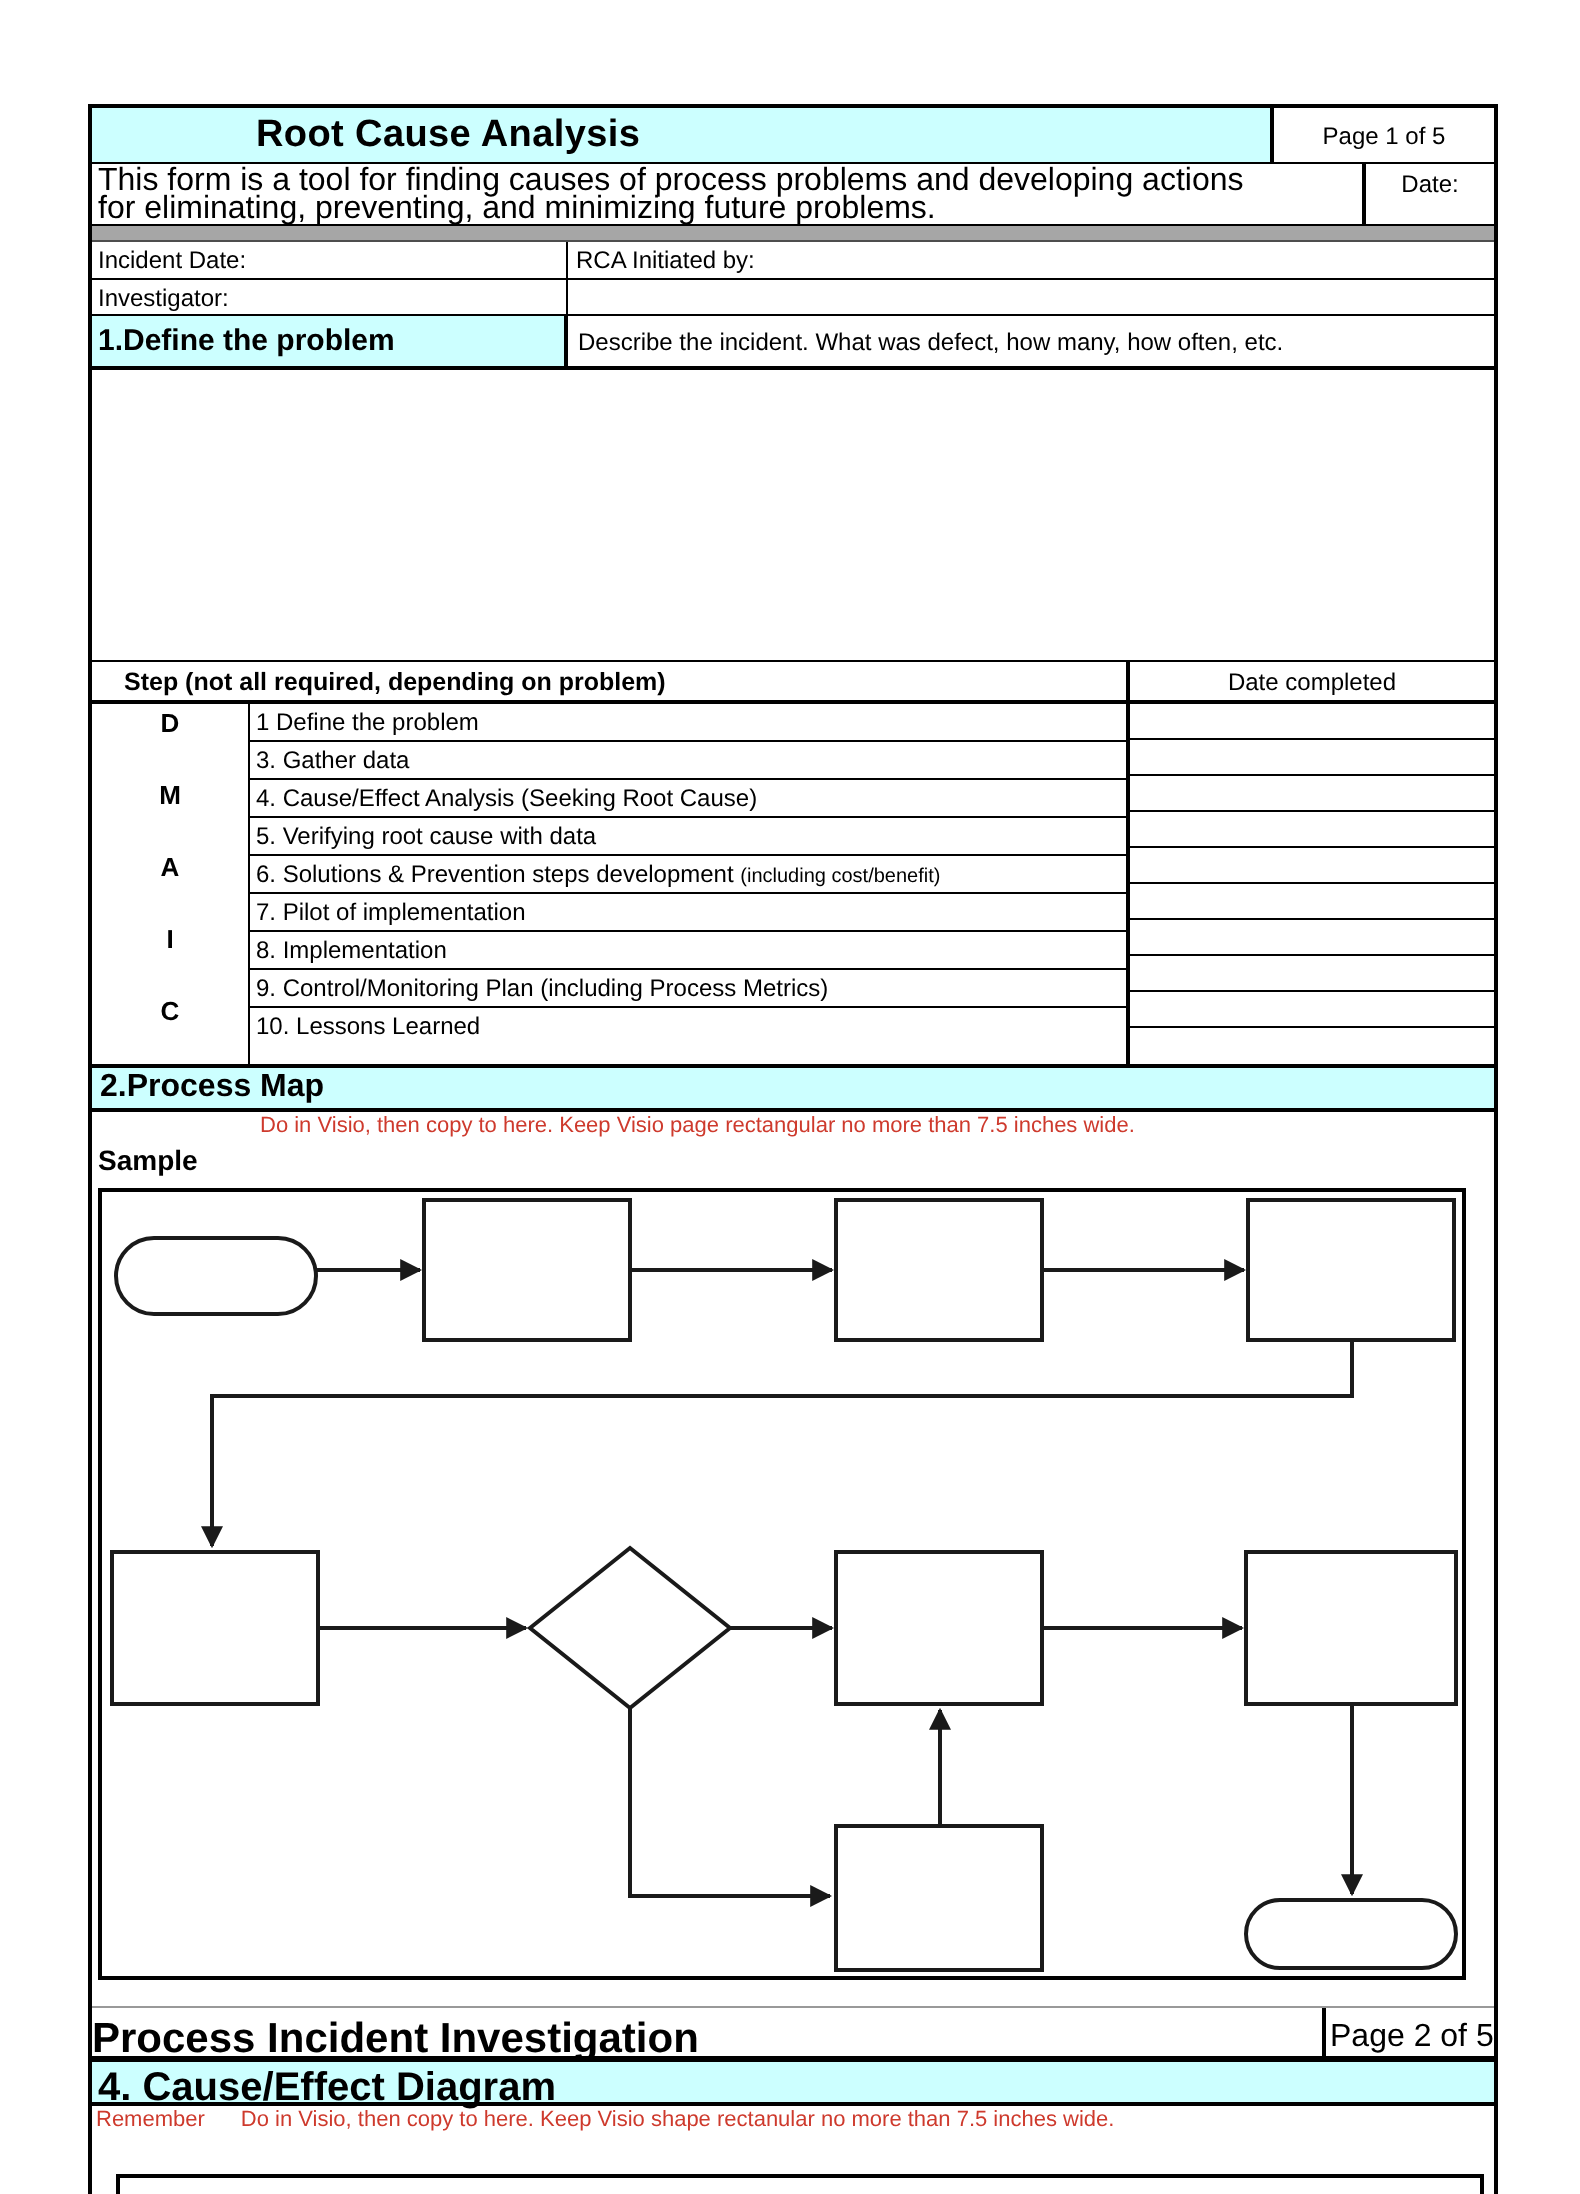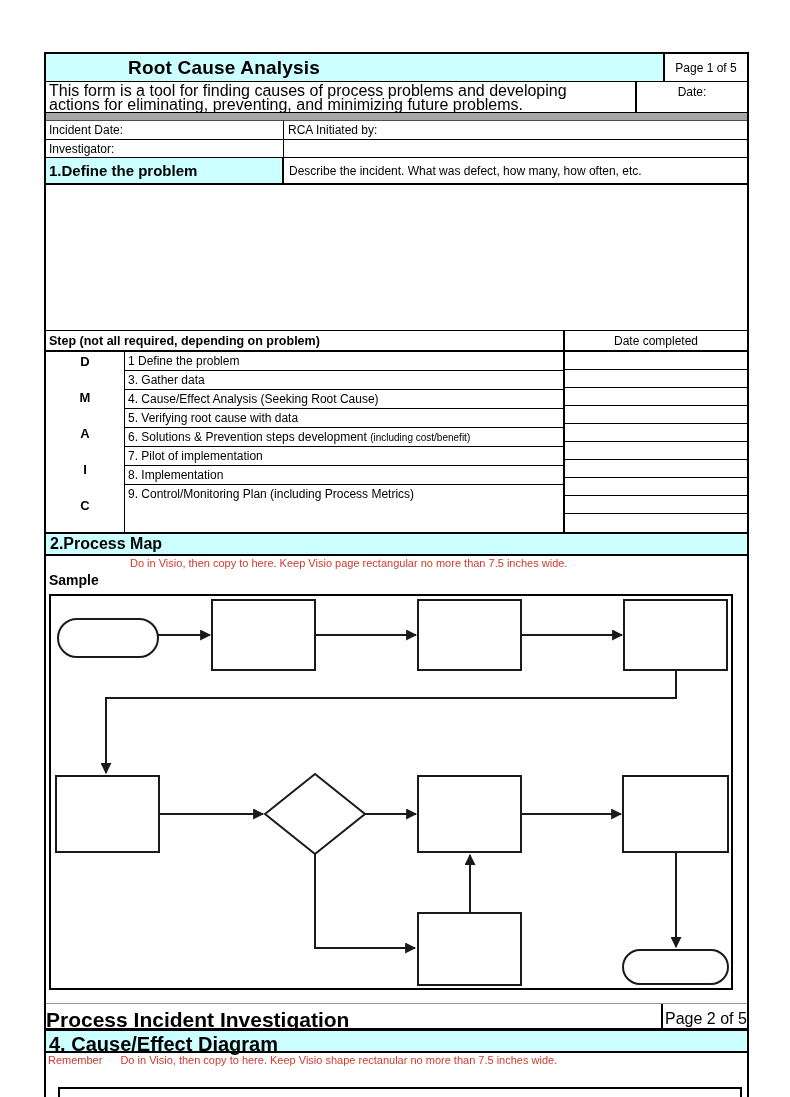--- a/index.html
+++ b/index.html
@@ -17,43 +17,43 @@
     border: 2px solid #000; border-bottom: none;
     background: #fff;
   }
   
   .title-row { display: flex; height: 28px; border-bottom: 1px solid #000; }
   .title-cell {
     flex: 1; background: #CCFFFF; display: flex; align-items: center;
     padding-left: 82px; font-size: 19px; font-weight: bold; letter-spacing: .2px;
   }
   .pagenum-cell {
-    width: 84px; border-left: 2px solid #000; display: flex;
+    width: 112px; border-left: 2px solid #000; display: flex;
     align-items: center; justify-content: center; font-size: 12px;
   }
   .desc-row { display: flex; height: 31px; border-bottom: 1px solid #000; }
   .desc-cell { flex: 1; font-size: 16px; line-height: 13.5px; padding: 2px 46px 0 3px; }
-  .date-cell { width: 112px; border-left: 2px solid #000; font-size: 12px; text-align: center; padding-top: 3px; }
+  .date-cell { width: 66px; border-left: 2px solid #000; font-size: 12px; text-align: center; padding-top: 3px; }
   .gray-bar { height: 8px; background: #A6A6A6; border-bottom: 1px solid #4d4d4d; }
   
   .info-row { display: flex; height: 19px; border-bottom: 1px solid #000; font-size: 12px; }
   .info-row.short { height: 18px; justify-content: space-between; }
   .info-label { width: 238px; border-right: 1.5px solid #000; padding: 2px 0 0 3px; }
   .info-value { flex: 1; padding: 2px 0 0 4px; }
   
   .define-row { display: flex; height: 27px; border-bottom: 2px solid #000; }
   .define-title {
     width: 238px; background: #CCFFFF; border-right: 2px solid #000;
     font-weight: bold; font-size: 15px; display: flex; align-items: center; padding-left: 3px;
   }
   .define-hint { flex: 1; font-size: 12px; display: flex; align-items: center; padding-left: 5px; }
   .problem-box { height: 145px; }
   
   .steps-header { display: flex; height: 22px; border-top: 1px solid #000; border-bottom: 2px solid #000; font-size: 12.5px; }
-  .sh-left { flex: 1; font-weight: bold; padding: 3px 0 0 3px; }
+  .sh-left { flex: 1; font-weight: bold; padding: 3px 0 0 3px; margin-left: 13px; }
   .sh-right { width: 184px; border-left: 2px solid #000; text-align: center; padding-top: 3px; font-size: 12px; }
   .steps-body { display: flex; height: 180px; }
   .letters-col { width: 78px; display: flex; flex-direction: column; align-items: center; font-weight: bold; font-size: 13px; }
   .letter { height: 18px; margin-bottom: 18px; display: flex; align-items: center; }
   .steps-col { flex: 1; border-left: 1px solid #000; display: flex; flex-direction: column; }
   .step-row { height: 18px; border-bottom: 1px solid #000; font-size: 12px; padding: 2px 0 16px 3px; white-space: nowrap; overflow: hidden; }
   .step-row:last-child { border-bottom: none; }
   .step-small { font-size: 10px; }
   .dates-col { width: 184px; border-left: 2px solid #000; display: flex; flex-direction: column; }
   .date-row { height: 18px; border-bottom: 1px solid #000; }
@@ -125,20 +125,21 @@
     </div>
     <div class="steps-col">
       <div class="step-row"><span>1 Define the problem</span><span class="step-small"></span></div>
       <div class="step-row"><span>3. Gather data</span><span class="step-small"></span></div>
       <div class="step-row"><span>4. Cause/Effect Analysis (Seeking Root Cause)</span><span class="step-small"></span></div>
       <div class="step-row"><span>5. Verifying root cause with data</span><span class="step-small"></span></div>
       <div class="step-row"><span>6. Solutions &amp; Prevention steps development </span><span class="step-small">(including cost/benefit)</span></div>
       <div class="step-row"><span>7. Pilot of implementation</span><span class="step-small"></span></div>
       <div class="step-row"><span>8. Implementation</span><span class="step-small"></span></div>
       <div class="step-row"><span>9. Control/Monitoring Plan (including Process Metrics)</span><span class="step-small"></span></div>
+      <div class="step-row"><span>10. Lessons Learned</span><span class="step-small"></span></div>
     </div>
     <div class="dates-col">
       <div class="date-row"></div>
       <div class="date-row"></div>
       <div class="date-row"></div>
       <div class="date-row"></div>
       <div class="date-row"></div>
       <div class="date-row"></div>
       <div class="date-row"></div>
       <div class="date-row"></div>

